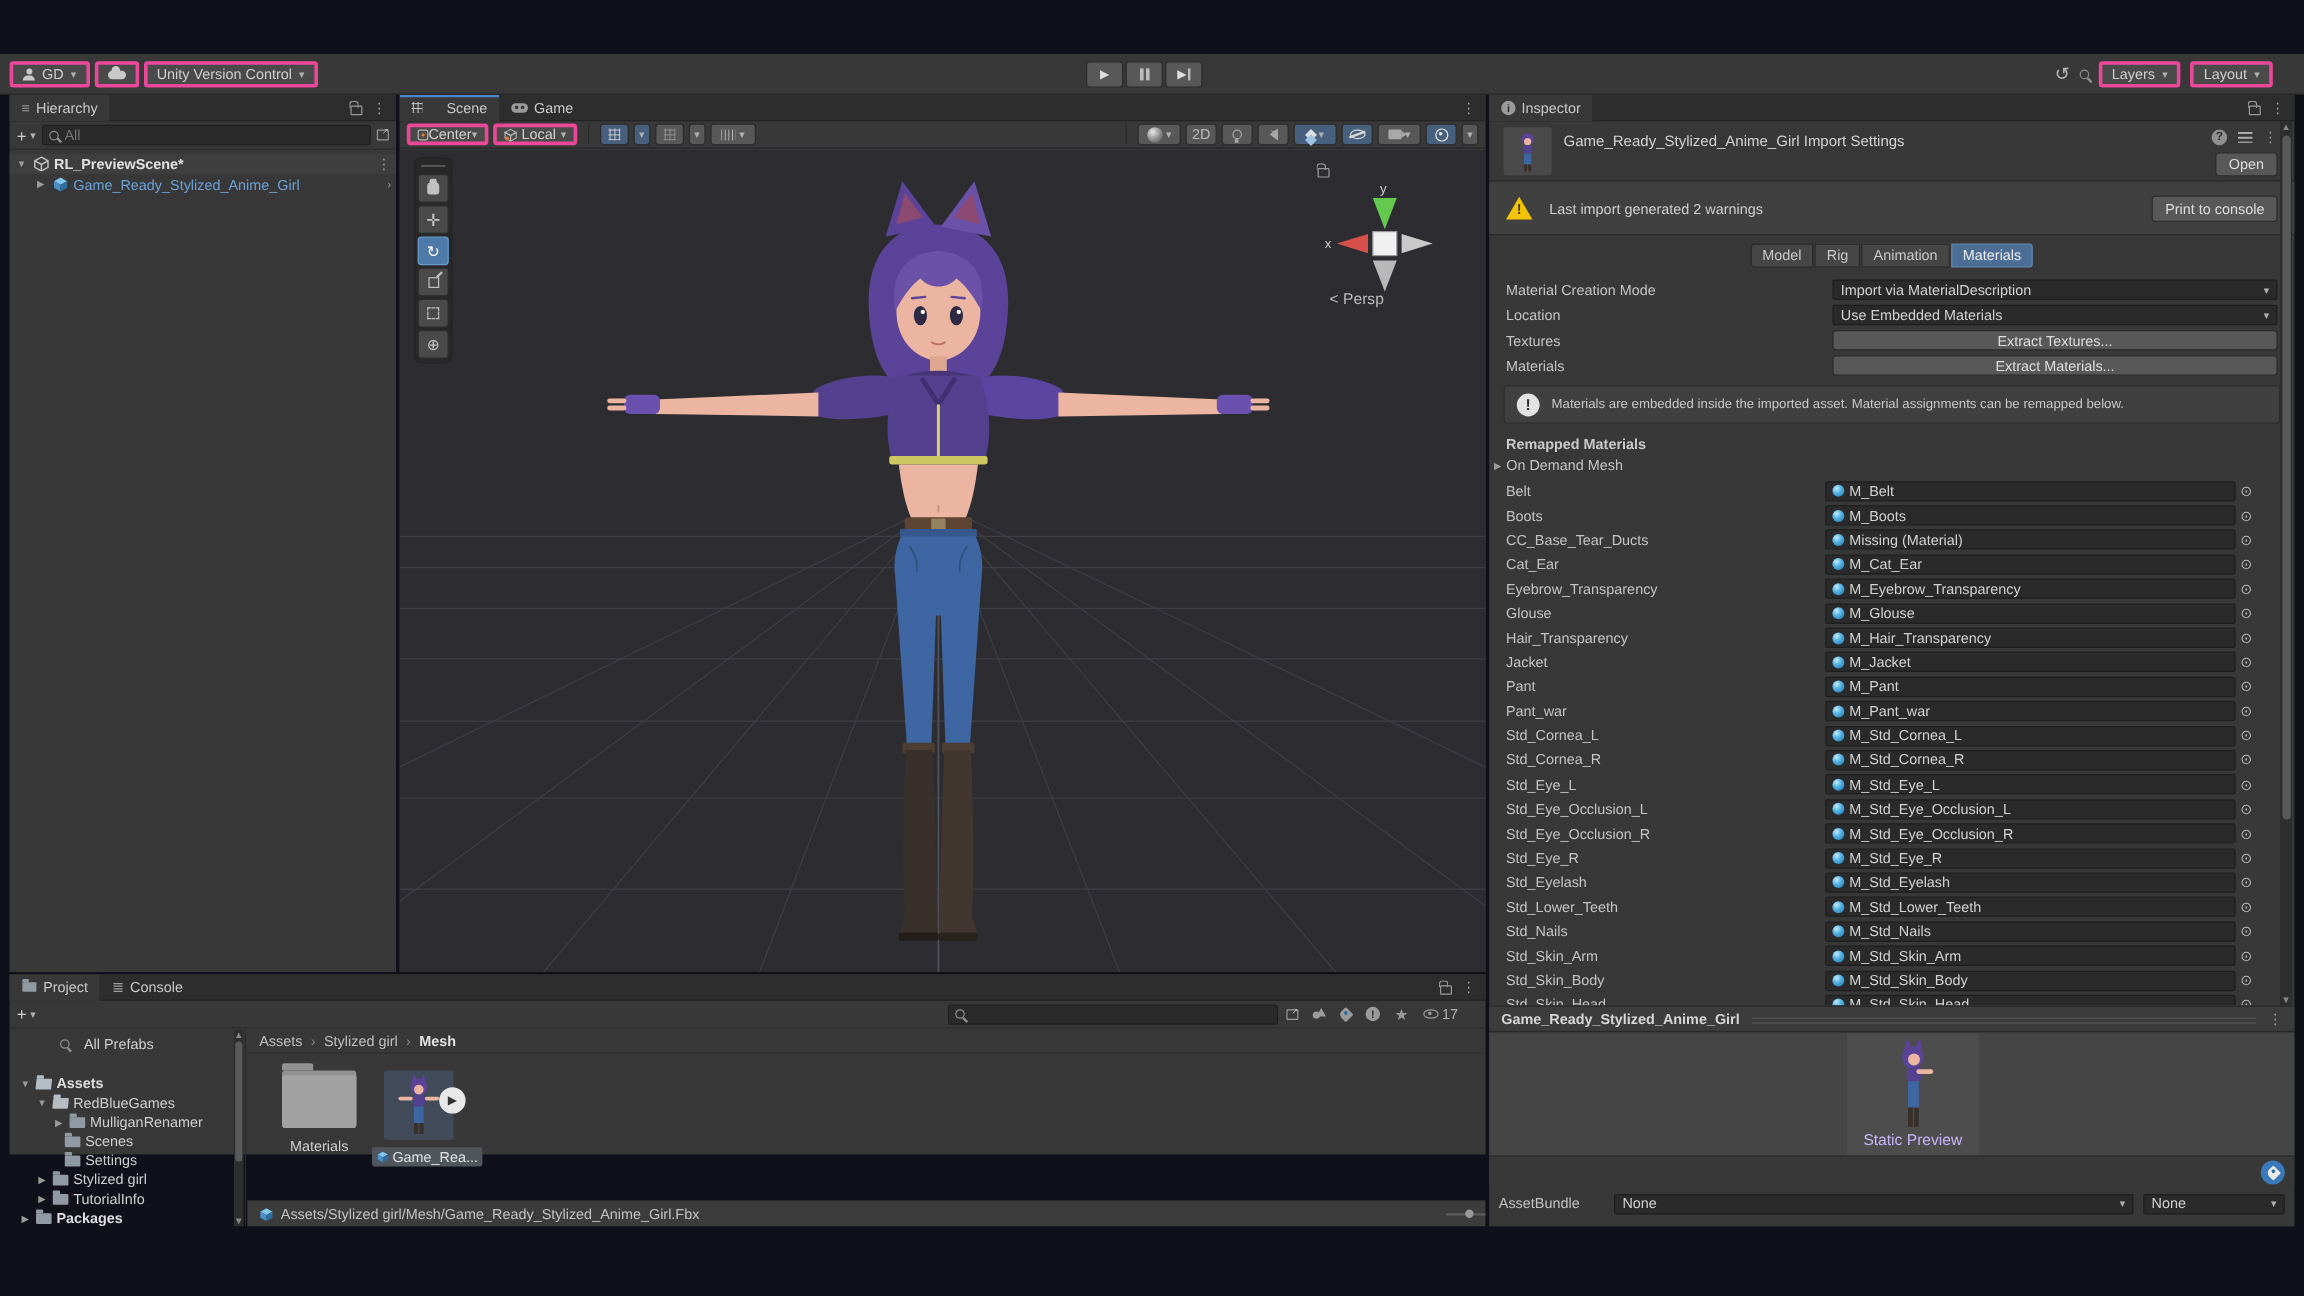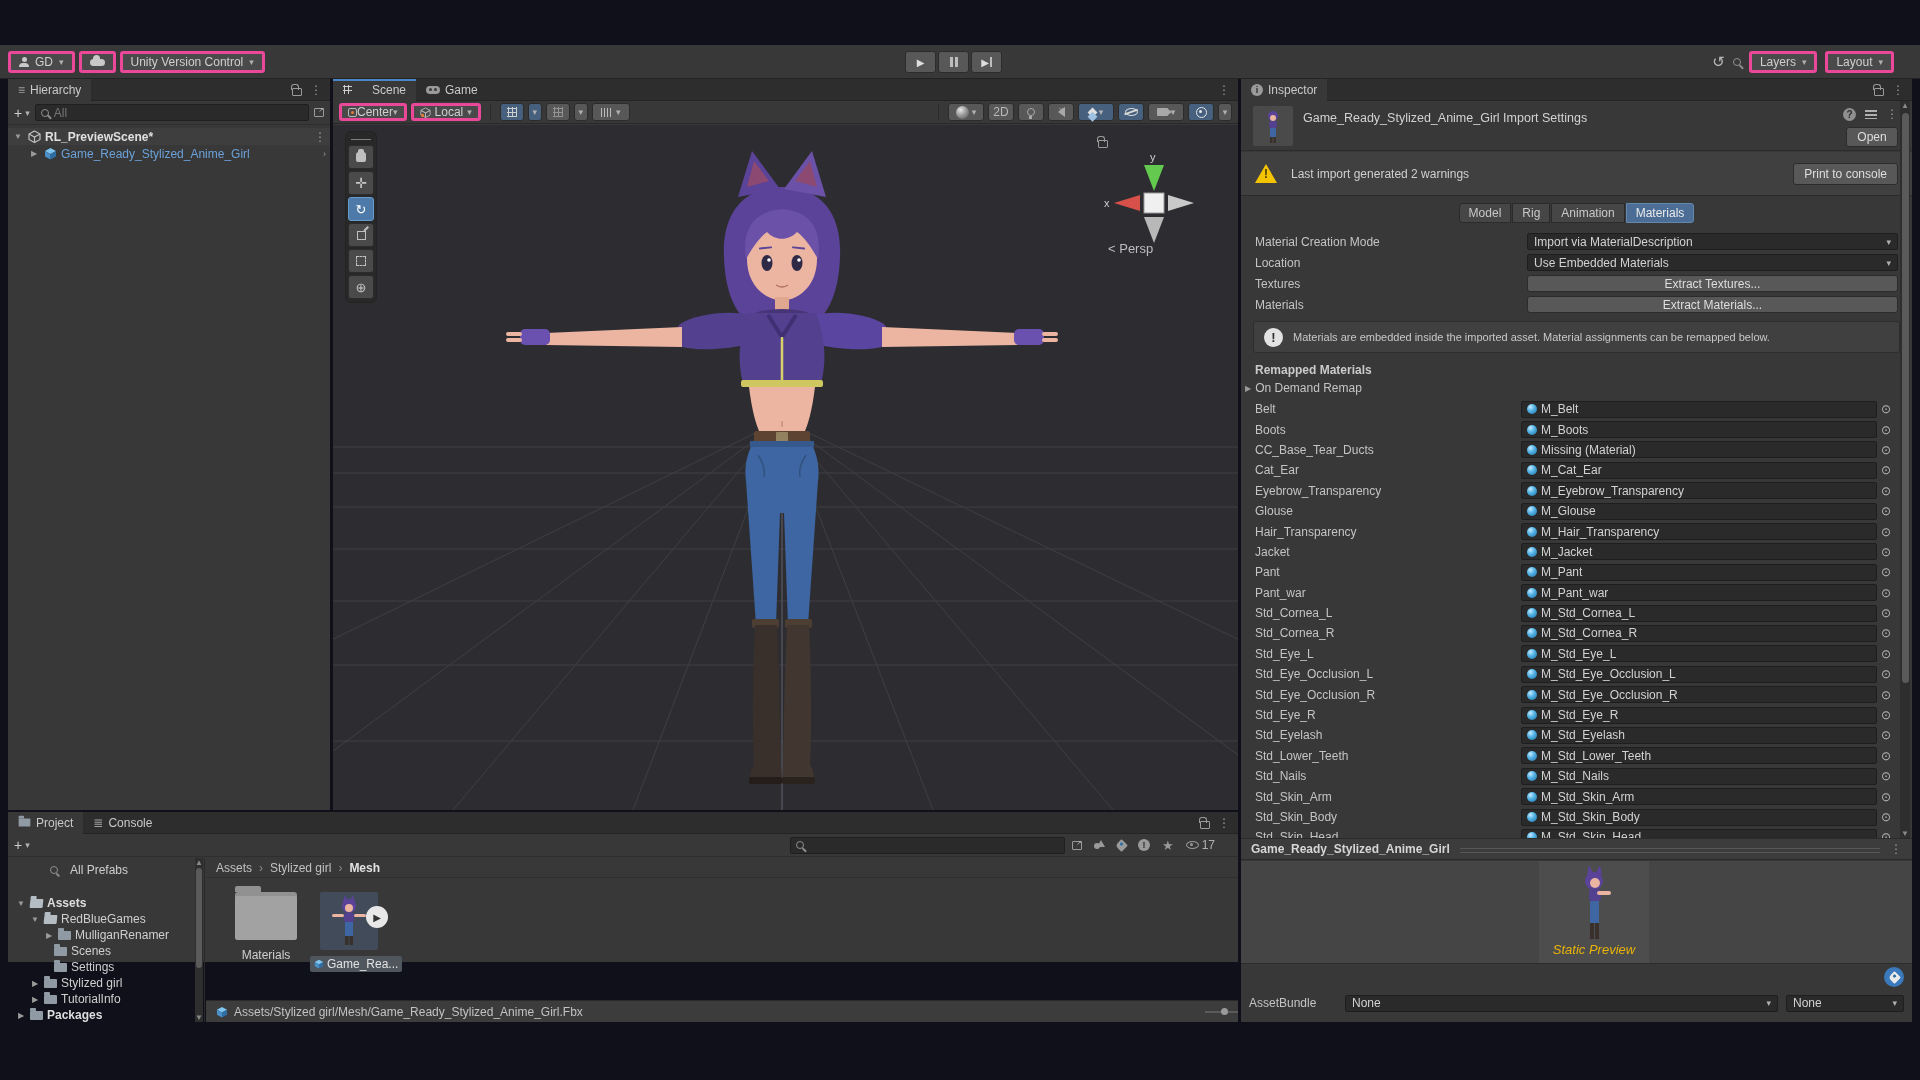--- a/index.html
+++ b/index.html
@@ -93,21 +93,21 @@
   
   .itabs { display:flex; justify-content:center; gap:1px; }
   .itab { height:20px; padding:0 9px; background:#464646; border:1px solid #2b2b2b; display:flex; align-items:center; color:#c9c9c9; }
   .itab:first-child { border-radius:3px 0 0 3px; }
   .itab:last-child { border-radius:0 3px 3px 0; }
   .itab.active { background:#4c6e96; border-color:#6288ae; color:#eaeaea; }
   .f-row { display:flex; align-items:center; height:21px; padding:0 14px; }
   .f-label { width:272px; flex:0 0 auto; color:#c4c4c4; }
   .ddwell { height:17px; background:#2a2a2a; border:1px solid #1e1e1e; border-radius:2px; display:flex; align-items:center; padding:0 6px; flex:1; color:#d2d2d2; }
   .xbtn { height:17px; flex:1; font-size:12px; }
-  .mrow { display:flex; align-items:center; height:20.4px; padding:0 6px 0 14px; }
+  .mrow { display:flex; align-items:center; height:20.4px; padding:0 20px 0 14px; }
   .mlabel { width:266px; flex:0 0 auto; color:#c4c4c4; }
   .mwell { height:17px; background:#2a2a2a; border:1px solid #1e1e1e; border-radius:2px; display:flex; align-items:center; gap:4px; padding:0 5px; flex:1; color:#d2d2d2; }
   .picker { width:18px; text-align:center; color:#b4b4b4; font-size:12px; flex:0 0 auto; }
   .crumb { color:#c0c0c0; }
   .crumb.last { font-weight:bold; color:#e2e2e2; }
   .crumb:not(.last)::after { content:"›"; margin:0 7px; color:#8a8a8a; }
 
   
   .toolcol { position:absolute; left:12px; top:6px; width:32px; background:rgba(40,40,40,.92); border:1px solid #232323; border-radius:6px; padding:3px 2px; display:flex; flex-direction:column; align-items:center; gap:2px; }
   .toolbtn { width:26px; height:24px; background:#4a4a4a; border:1px solid #2c2c2c; border-radius:3px; display:flex; align-items:center; justify-content:center; color:#c6c6c6; font-size:12px; }
@@ -634,21 +634,21 @@
   </div>
 
   <div class="abs flex" style="left:12px;top:242px;width:647px;height:32px;background:#404040;border:1px solid #2d2d2d;border-radius:3px;padding:0 10px;gap:10px;">
     <span class="i-bubble">!</span>
     <span style="color:#c8c8c8;font-size:11px;">Materials are embedded inside the imported asset. Material assignments can be remapped below.</span>
   </div>
 
   <div class="abs" style="left:14px;top:284px;font-weight:bold;color:#cacaca;">Remapped Materials</div>
   <div class="abs flex" style="left:4px;top:302px;gap:4px;">
     <span style="color:#9a9a9a;font-size:8px;">▶</span>
-    <span style="color:#c4c4c4;">On Demand Remap</span>
+    <span style="color:#c4c4c4;">On Demand Mesh</span>
   </div>
 
   <div class="abs" style="left:0;top:320px;width:660px;height:439px;overflow:hidden;">
     <div>
 
     <div class="mrow">
         <span class="mlabel">Belt</span>
         <div class="mwell">
           <span class="sphere-mat"></span>
           <span>M_Belt</span>
@@ -843,21 +843,21 @@
         <circle cx="55" cy="20" r="9" fill="#5a4398"></circle>
         <polygon points="48,14 50,4 54,12" fill="#5a4398"></polygon>
         <polygon points="57,12 61,4 63,14" fill="#5a4398"></polygon>
         <circle cx="56" cy="22" r="5" fill="#ecb5a2"></circle>
         <rect x="50" y="28" width="12" height="12" rx="3" fill="#53408f"></rect>
         <rect x="58" y="30" width="14" height="4" rx="2" fill="#ecb5a2"></rect>
         <rect x="51" y="40" width="9" height="22" fill="#3e66a2"></rect>
         <rect x="51" y="62" width="4" height="16" fill="#39302b"></rect>
         <rect x="56" y="62" width="4" height="16" fill="#39302b"></rect>
       </svg>
-      <div class="abs" style="left:0;bottom:6px;width:110px;text-align:center;color:#eab308;font-size:13px;font-style:italic;">Static Preview</div>
+      <div class="abs" style="left:0;bottom:6px;width:110px;text-align:center;color:#c4b5fd;font-size:13px;">Static Preview</div>
     </div>
   </div>
   <div class="abs" style="left:0;top:884px;width:671px;height:26px;background:#383838;border-top:1px solid #2c2c2c;">
     <div class="abs" style="right:8px;top:3px;width:20px;height:20px;border-radius:50%;background:#3a79bb;display:flex;align-items:center;justify-content:center;">
       <span class="i-tag"></span>
     </div>
   </div>
   <div class="abs flex" style="left:0;top:912px;width:671px;height:24px;padding:0 8px;gap:8px;">
     <span style="width:88px;color:#c4c4c4;">AssetBundle</span>
     <div class="ddwell" style="flex:1;">

